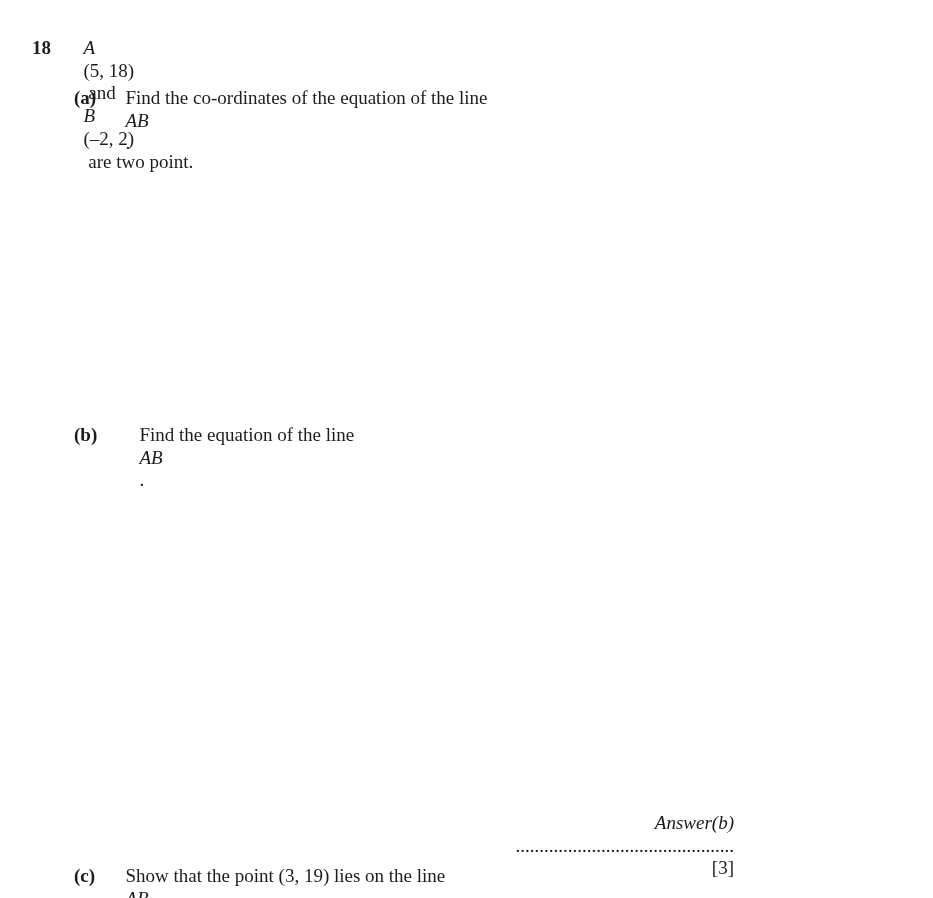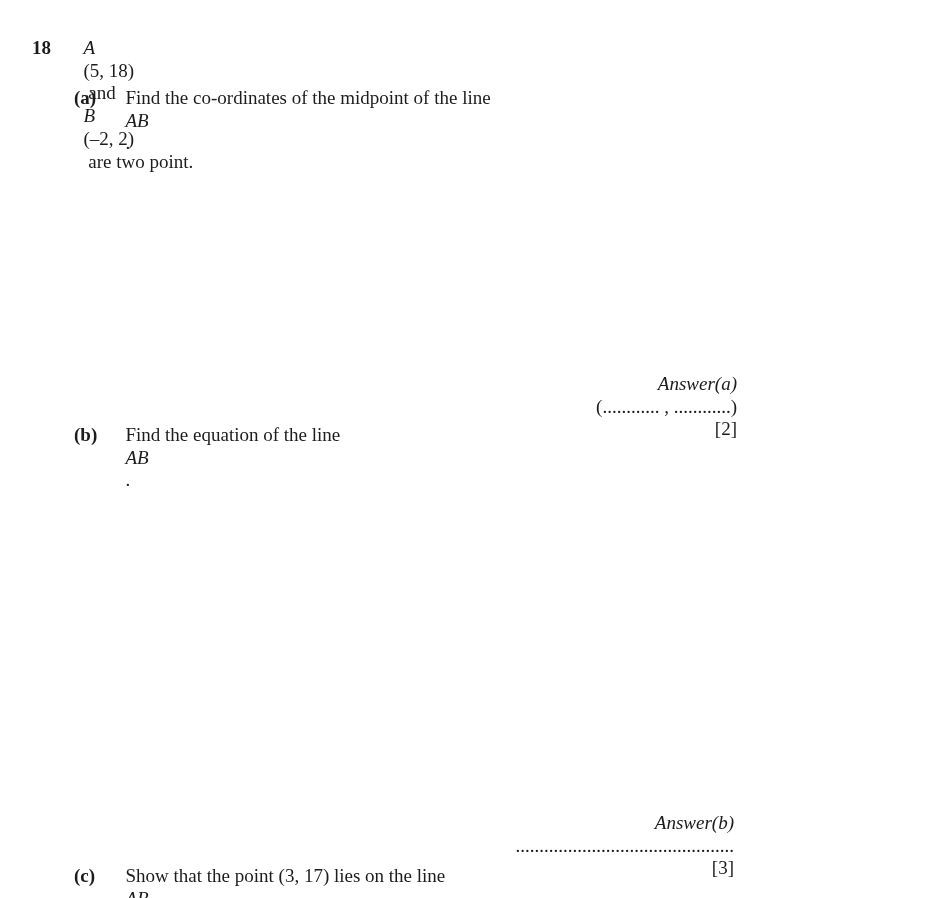--- a/index.html
+++ b/index.html
@@ -40,21 +40,21 @@
   .dots-gap {
     margin-left: 12px;
   }
   
   #intro        { top: 14px;  left: 13px; }
   #intro-text   { position: absolute; left: 42px; top: 0; white-space: pre; }
   #part-a       { top: 64px;  left: 55px; }
   #part-a-text  { position: absolute; left: 42px; top: 0; white-space: pre; }
   #answer-a     { top: 350px; right: 5px; }
   #part-b       { top: 401px; left: 55px; }
-  #part-b-text  { position: absolute; left: 42px; top: 0; white-space: pre; }
+  #part-b-text  { position: absolute; left: 56px; top: 0; white-space: pre; }
   #answer-b     { top: 789px; right: 8px; }
   #part-c       { top: 842px; left: 55px; }
   #part-c-text  { position: absolute; left: 42px; top: 0; white-space: pre; }
   #answer-c     { top: 887px; left: 95px; }
 </style>
 </head>
 <body>
 
 <div class="page">
 
@@ -66,51 +66,46 @@
       <span> and </span>
       <span class="it">B</span>
       <span>(–2, 2)</span>
       <span> are two point.</span>
     </span>
   </div>
 
   <div class="line" id="part-a">
     <span class="part-label">(a)</span>
     <span id="part-a-text">
-      <span>Find the co-ordinates of the midpoint of the line </span>
+      <span>Find the co-ordinates of the equation of the line </span>
       <span class="it">AB</span>
       <span>.</span>
     </span>
   </div>
 
-  <div class="line answer-line" id="answer-a">
-    <span class="it">Answer(a)</span>
-    <span> (............ , ............)</span>
-    <span class="marks">[2]</span>
-  </div>
 
   <div class="line" id="part-b">
     <span class="part-label">(b)</span>
     <span id="part-b-text">
       <span>Find the equation of the line </span>
       <span class="it">AB</span>
       <span>.</span>
     </span>
   </div>
 
   <div class="line answer-line" id="answer-b">
     <span class="it">Answer(b)</span>
     <span class="dots-gap">..............................................</span>
     <span class="marks">[3]</span>
   </div>
 
   <div class="line" id="part-c">
     <span class="part-label">(c)</span>
     <span id="part-c-text">
-      <span>Show that the point (3, 17) lies on the line </span>
+      <span>Show that the point (3, 19) lies on the line </span>
       <span class="it">AB</span>
       
     </span>
   </div>
 
   <div class="line" id="answer-c">
     
   </div>
 
 </div>

